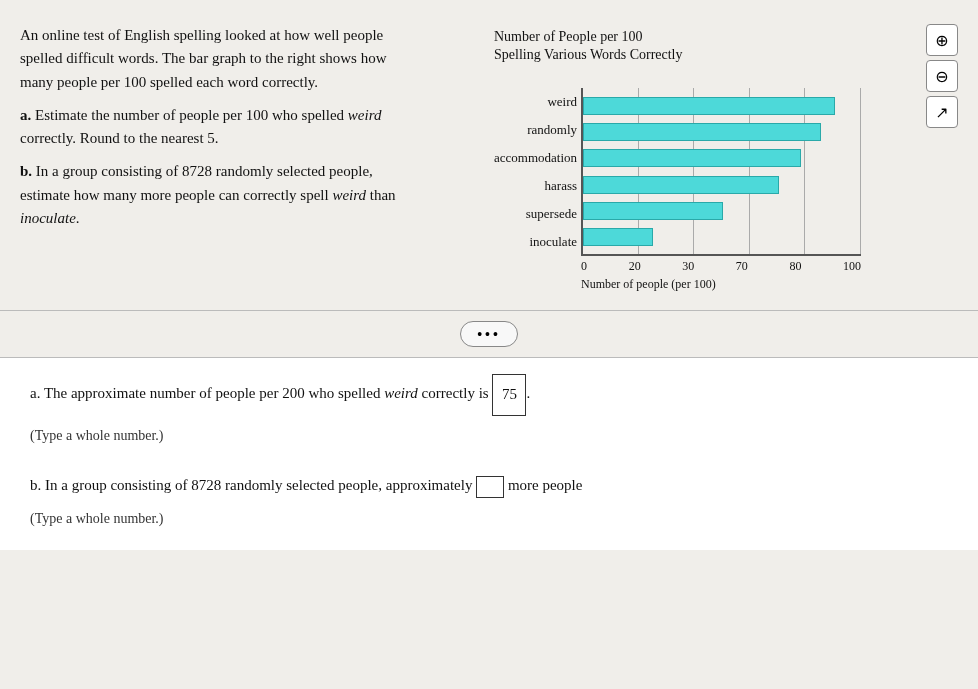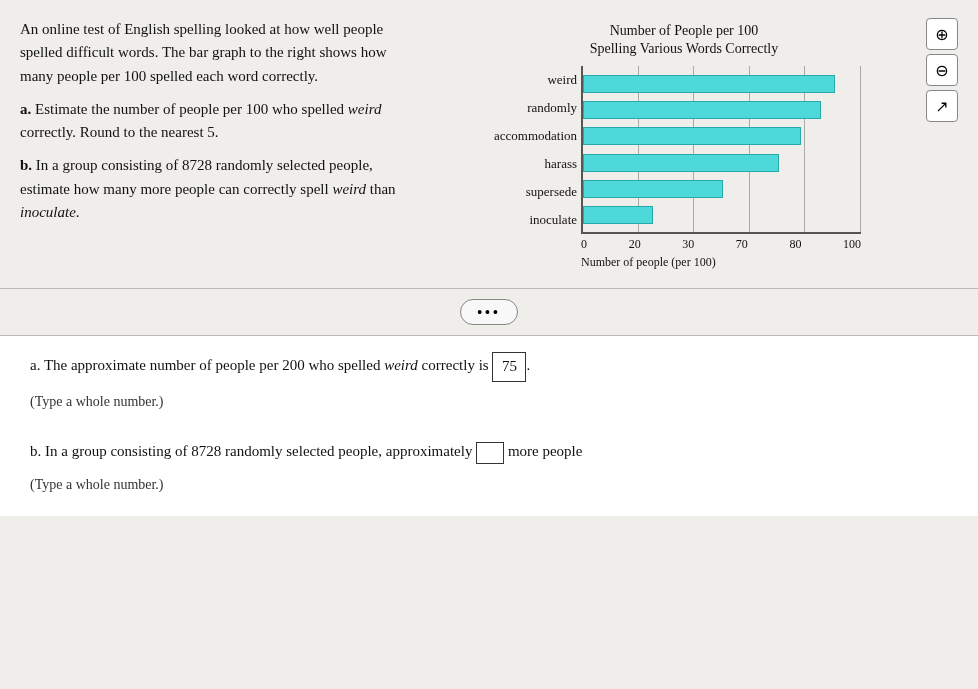--- a/index.html
+++ b/index.html
@@ -6,21 +6,21 @@
     body {
       width: 978px;
       min-height: 689px;
       background: #f0eeea;
       font-family: Georgia, 'Times New Roman', serif;
       font-size: 15px;
       color: #111;
     }
     .top-section {
       display: flex;
-      padding: 18px 20px 18px 20px;
+      padding: 24px 20px 18px 20px;
       gap: 10px;
       background: #f0eeea;
       border-bottom: 1.5px solid #bbb;
     }
     .left-text {
       flex: 1;
       max-width: 380px;
       line-height: 1.55;
     }
     .left-text p {
@@ -35,24 +35,23 @@
       flex-direction: column;
       align-items: center;
       position: relative;
       padding-top: 4px;
     }
     .chart-container {
       position: relative;
       width: 380px;
     }
     .chart-title {
-      text-align: center;
       font-size: 14px;
       line-height: 1.3;
-      margin-bottom: 8px;
+      margin-bottom: 24px;
     }
     .y-labels {
       display: flex;
       flex-direction: column;
       justify-content: space-around;
       align-items: flex-end;
       gap: 0;
       margin-right: 4px;
     }
     .y-label {
@@ -155,21 +154,21 @@
       line-height: 1.7;
     }
     .answer-line {
       margin-bottom: 8px;
     }
     .answer-box {
       display: inline-block;
       border: 1.5px solid #333;
       min-width: 34px;
       min-height: 24px;
-      padding: 1px 6px;
+      padding: 7px 6px;
       background: #fff;
       font-size: 15px;
       vertical-align: middle;
       text-align: center;
     }
     .answer-box-small {
       display: inline-block;
       border: 1.5px solid #333;
       min-width: 28px;
       min-height: 22px;

